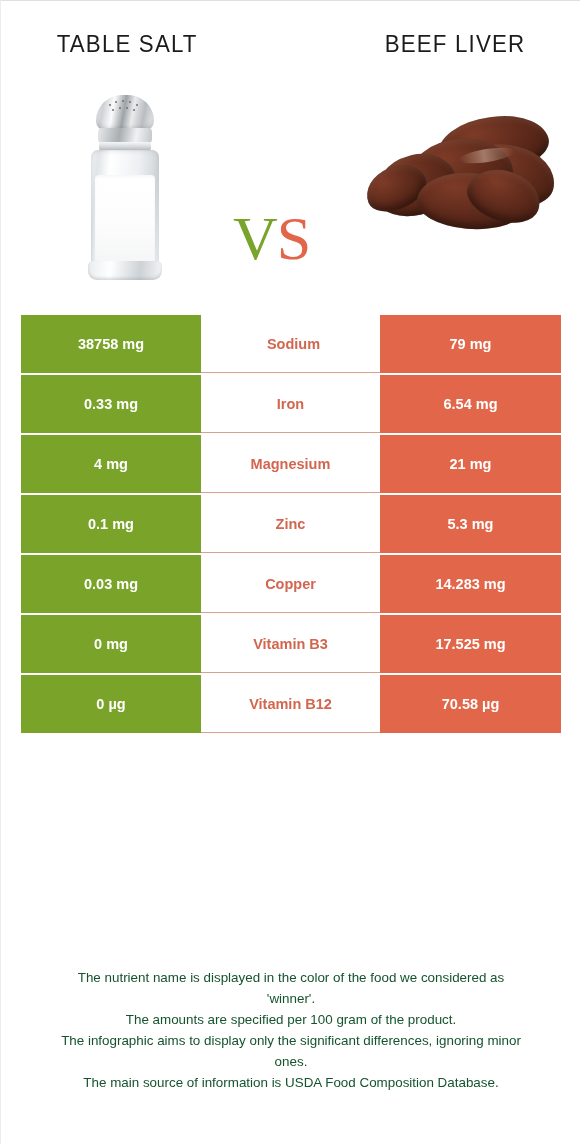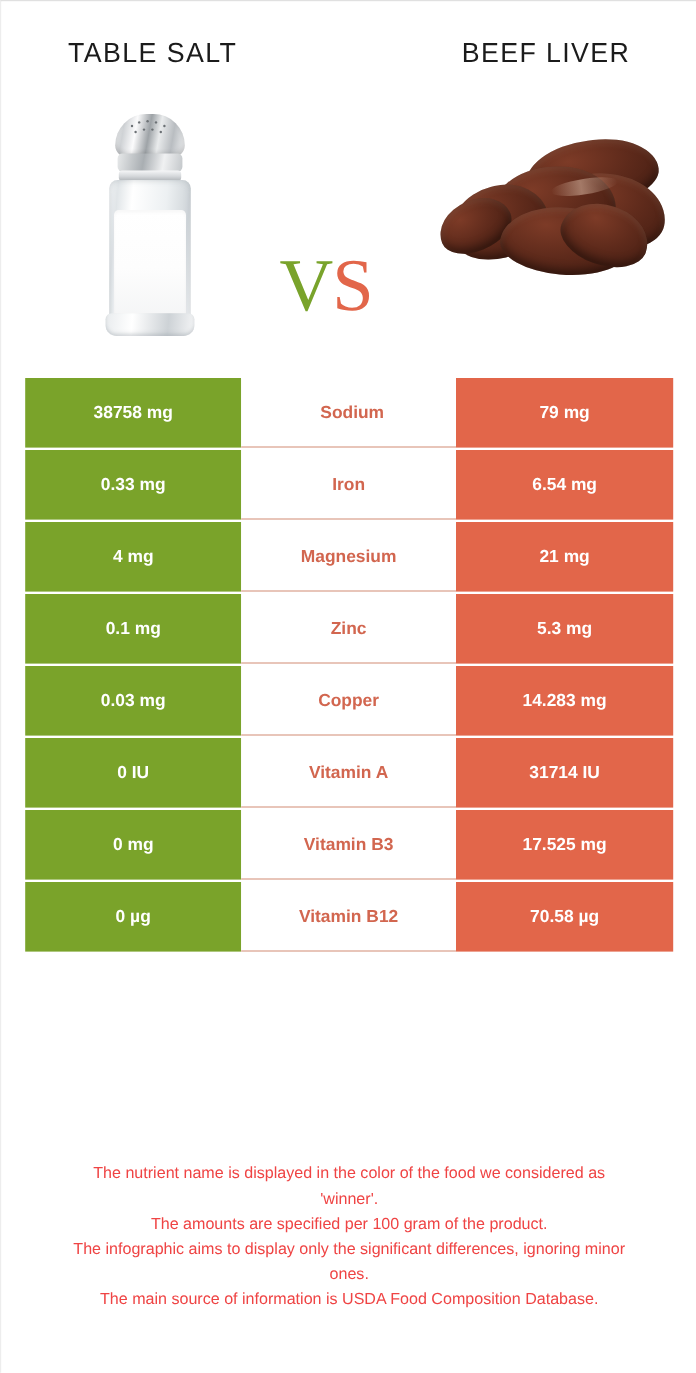--- a/index.html
+++ b/index.html
@@ -237,21 +237,21 @@
   .footer {
     position: absolute;
     left: 0;
     top: 966px;
     width: 580px;
     padding: 0 26px;
     box-sizing: border-box;
     text-align: center;
     font-size: 13.4px;
     line-height: 21px;
-    color: #ef4444;
+    color: #14532d;
   }
   .footer p { margin: 0; }
 </style>
 </head>
 <body>
 
 <div class="header">
   <div class="header-title left">TABLE SALT</div>
   <div class="header-title right">BEEF LIVER</div>
 </div>
@@ -327,25 +327,20 @@
     <div class="cell cell-right">5.3 mg</div>
   </div>
 
 
   <div class="row">
     <div class="cell cell-left">0.03 mg</div>
     <div class="cell cell-mid">Copper</div>
     <div class="cell cell-right">14.283 mg</div>
   </div>
 
-  <div class="row">
-    <div class="cell cell-left">0 IU</div>
-    <div class="cell cell-mid">Vitamin A</div>
-    <div class="cell cell-right">31714 IU</div>
-  </div>
 
   <div class="row">
     <div class="cell cell-left">0 mg</div>
     <div class="cell cell-mid">Vitamin B3</div>
     <div class="cell cell-right">17.525 mg</div>
   </div>
 
   <div class="row">
     <div class="cell cell-left">0 µg</div>
     <div class="cell cell-mid">Vitamin B12</div>

